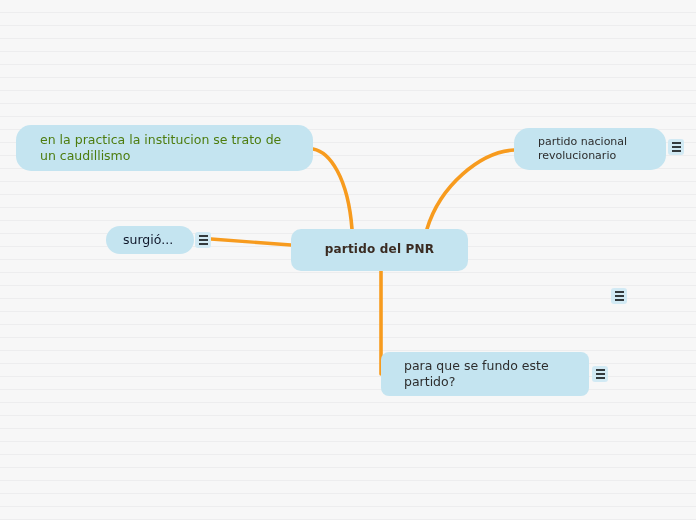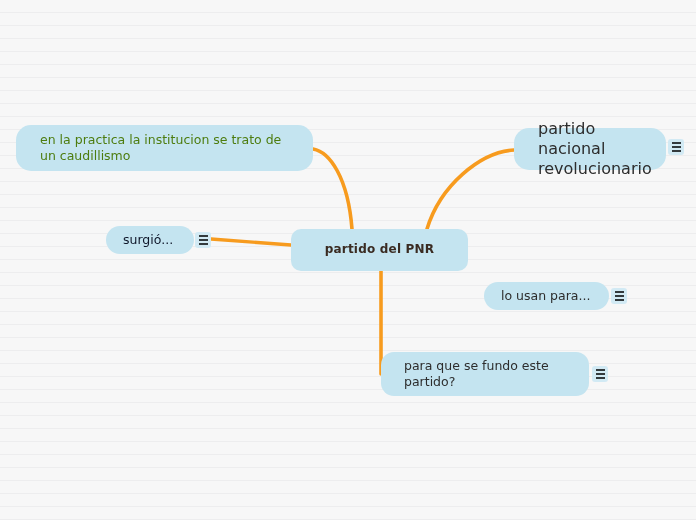--- a/index.html
+++ b/index.html
@@ -86,21 +86,21 @@
   
   #node-pnr-full {
     left: 514px;
     top: 128px;
     width: 152px;
     height: 42px;
     border-radius: 15px;
     padding: 0 0 0 24px;
   }
   #node-pnr-full .node-text {
-    font-size: 16px;
+    font-size: 11px;
     color: #2d2d2d;
   }
 
   
   #node-surgio {
     left: 106px;
     top: 226px;
     width: 88px;
     height: 28px;
     border-radius: 14px;
@@ -124,21 +124,21 @@
     font-size: 12.5px;
     color: #2d2d2d;
   }
 
   
   #node-fundo {
     left: 381px;
     top: 352px;
     width: 208px;
     height: 44px;
-    border-radius: 13px;
+    border-radius: 8px;
     padding: 0 17px 0 23px;
   }
   #node-fundo .node-text {
     font-size: 12.5px;
     color: #2d2d2d;
   }
 
   
   .menu-icon {
     position: absolute;
@@ -202,23 +202,20 @@
 
   <div class="node" id="node-surgio">
     <span class="node-text">surgió...</span>
   </div>
   <div class="menu-icon" id="icon-surgio">
     <i></i>
     <i></i>
     <i></i>
   </div>
 
-  <div class="node" id="node-lo-usan">
-    <span class="node-text">lo usan para...</span>
-  </div>
   <div class="menu-icon" id="icon-lo-usan">
     <i></i>
     <i></i>
     <i></i>
   </div>
 
   <div class="node" id="node-fundo">
     <span class="node-text">para que se fundo este
 partido?</span>
   </div>

